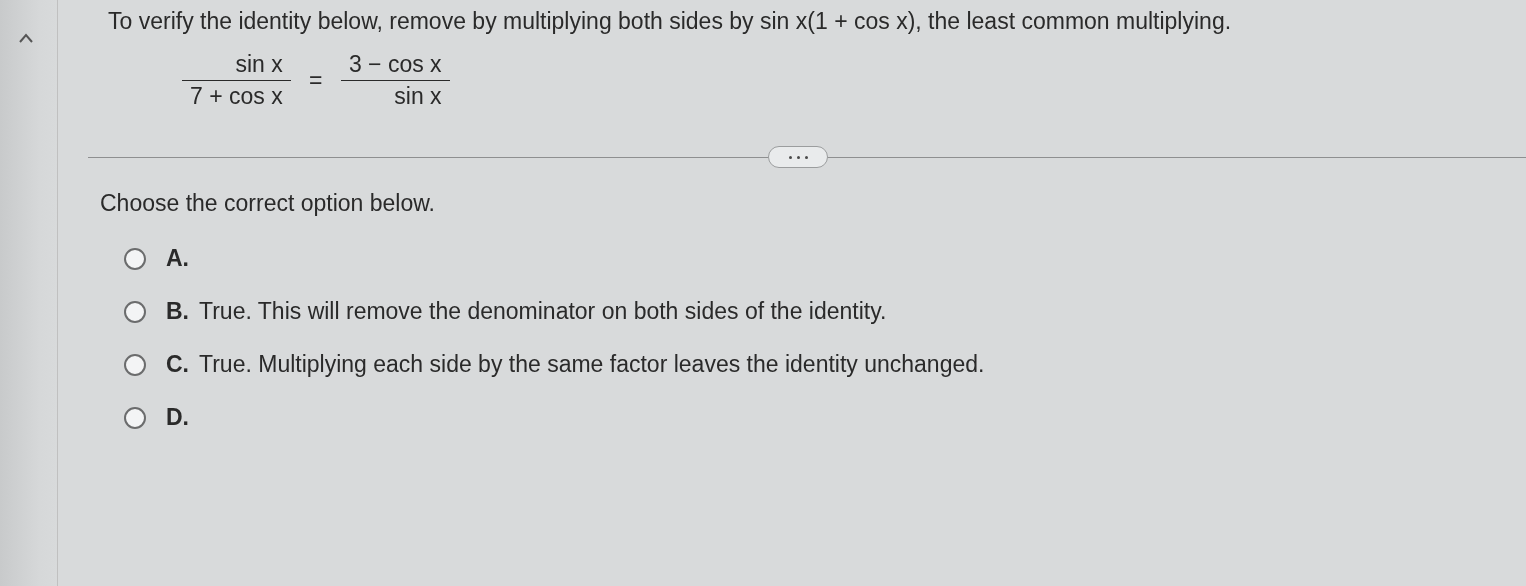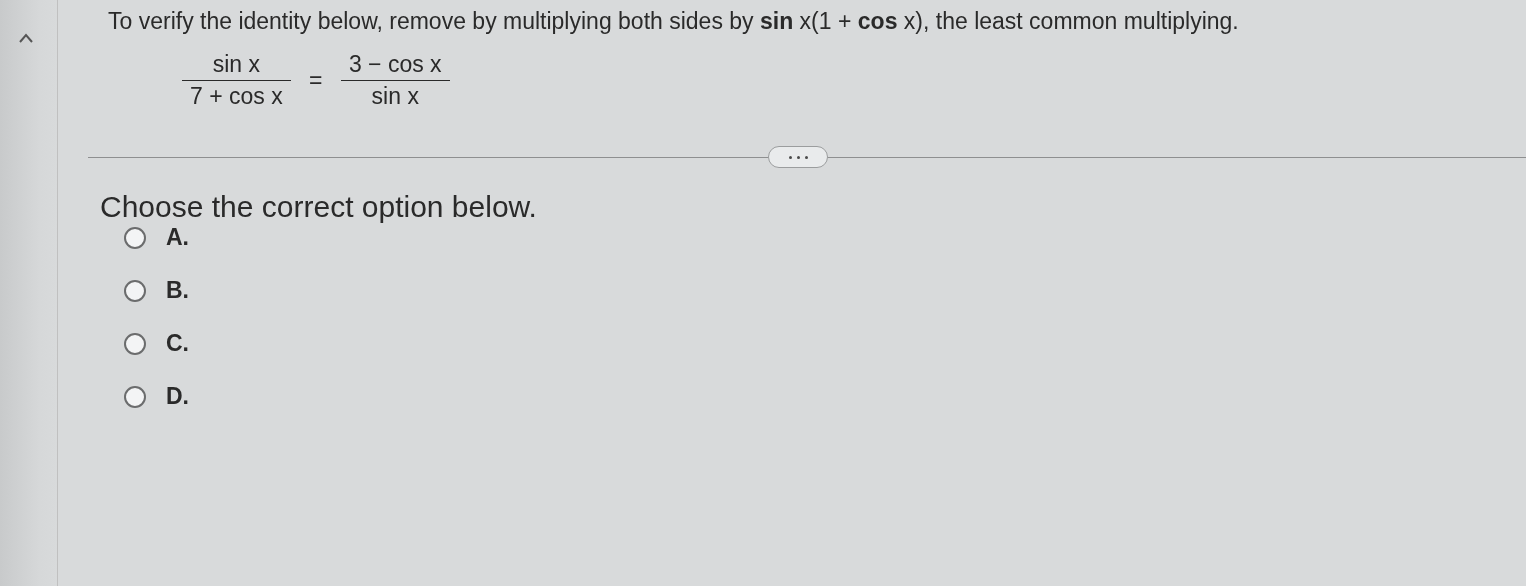--- a/index.html
+++ b/index.html
@@ -38,21 +38,21 @@
     font-size: 23px;
     padding: 0 0 0 50px;
     line-height: 1.35;
   }
   .equation-block {
     padding: 14px 0 18px 120px;
     font-size: 23px;
   }
   .frac {
     display: inline-block;
-    text-align: center;
+    text-align: right;
     vertical-align: middle;
     padding: 0 4px;
   }
   .frac .num { display: block; border-bottom: 1.5px solid #2a2a2a; padding: 0 8px 2px; }
   .frac .den { display: block; padding: 2px 8px 0; }
   .eqop { display: inline-block; vertical-align: middle; padding: 0 8px; }
   .divider-row {
     position: relative;
     height: 24px;
     margin: 18px 0 20px 0;
@@ -71,22 +71,23 @@
     border: 1px solid #9b9d9e;
     border-radius: 12px;
     display: flex; align-items: center; justify-content: center;
     gap: 5px;
     cursor: pointer;
   }
   .dots-pill .dot {
     width: 3px; height: 3px; border-radius: 50%; background: #4a4a4a;
   }
   .prompt {
-    font-size: 30px;
+    font-size: 23px;
     padding: 0 0 0 42px;
+    margin-bottom: 28px;
   }
   .options {
     padding-left: 66px;
   }
   .option-row {
     display: flex;
     align-items: center;
     margin-bottom: 26px;
     font-size: 23px;
   }
@@ -96,21 +97,21 @@
     border-radius: 50%;
     background: #f3f4f5;
     margin-right: 20px;
     flex-shrink: 0;
     cursor: pointer;
   }
   .opt-letter {
     font-weight: bold;
     margin-right: 10px;
   }
-  b.math { font-weight: bold; }
+  b.math { font-weight: normal; }
 </style>
 </head>
 <body>
 
 <div class="scroll-col">
   <div class="scroll-up">
     <svg width="14" height="10" viewBox="0 0 14 10">
       <path d="M1 9 L7 2 L13 9" fill="none" stroke="#555" stroke-width="2"></path>
     </svg>
   </div>
@@ -148,25 +149,27 @@
   <div class="options">
 
     <div class="option-row">
       <div class="radio"></div>
       <span class="opt-letter">A.</span>
     </div>
 
     <div class="option-row">
       <div class="radio"></div>
       <span class="opt-letter">B.</span>
+      <span>True. This will remove the denominator on both sides of the identity.</span>
     </div>
 
     <div class="option-row">
       <div class="radio"></div>
       <span class="opt-letter">C.</span>
+      <span>True. Multiplying each side by the same factor leaves the identity unchanged.</span>
     </div>
 
     <div class="option-row" style="margin-bottom:0;">
       <div class="radio"></div>
       <span class="opt-letter">D.</span>
     </div>
 
   </div>
 </div>
 

